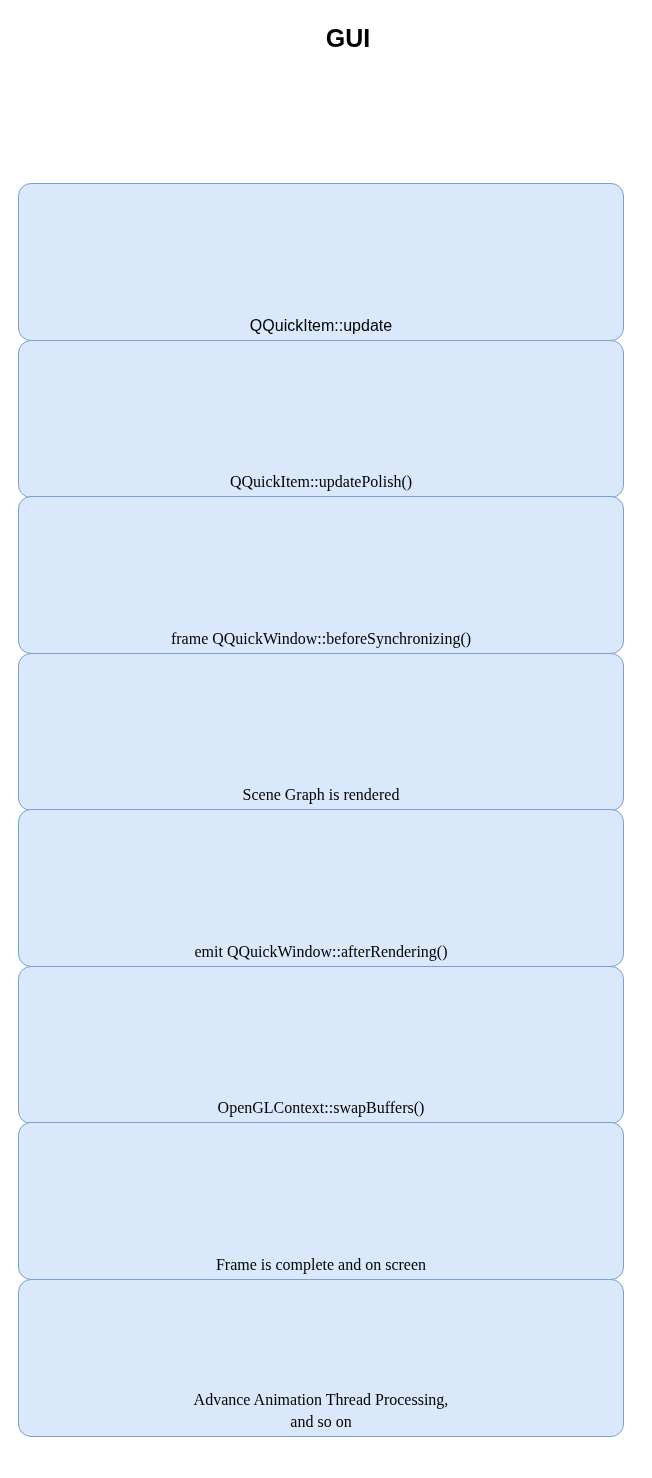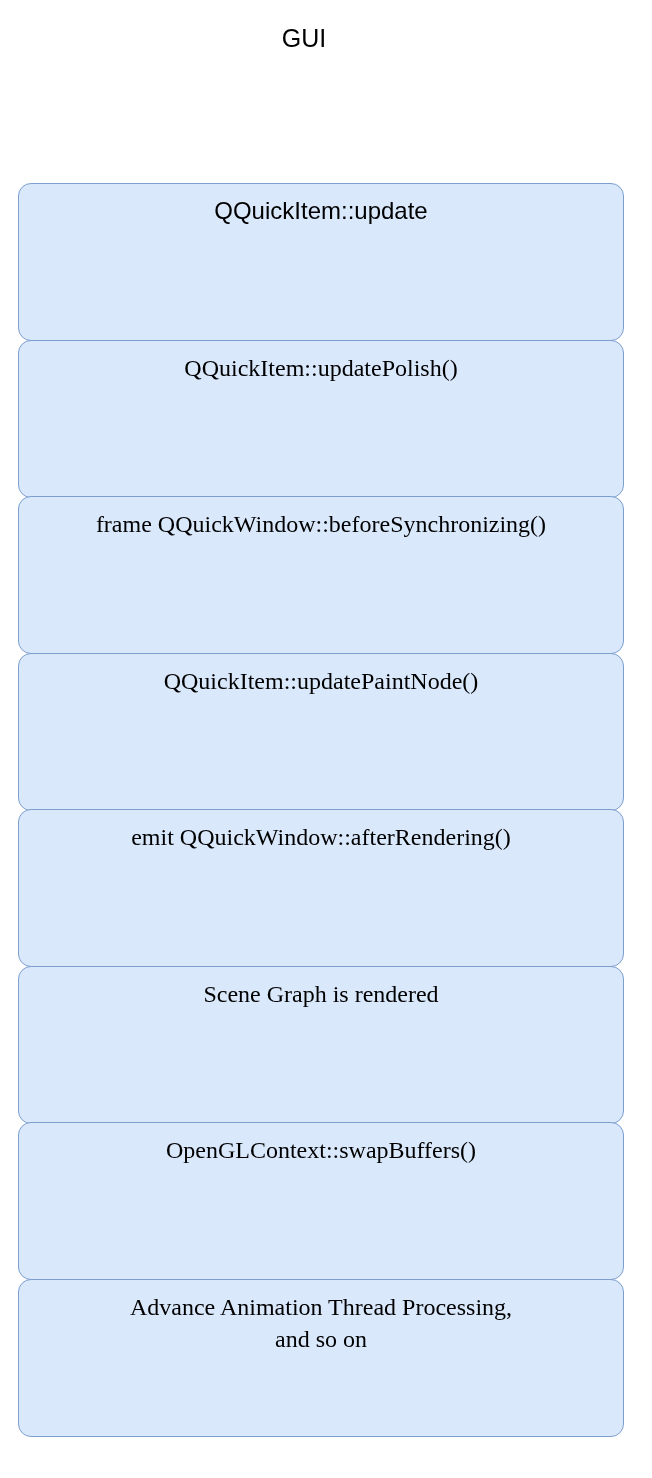--- a/index.html
+++ b/index.html
@@ -18,24 +18,25 @@
   }
 
   
   .diagram-title {
     position: absolute;
     left: 0;
     top: 18px;
     width: 608px;
     text-align: center;
     font-size: 25px;
-    font-weight: normal;
+    font-weight: bold;
     line-height: 1.6;
     color: #000000;
     letter-spacing: 0.1px;
+    padding-left: 44px;
   }
   .diagram-title .title-line {
     display: block;
   }
 
   
   .flow-stack {
     position: absolute;
     left: 18px;
     top: 183px;
@@ -46,27 +47,27 @@
   }
 
   .flow-node {
     position: relative;
     flex: 1 1 0;
     box-sizing: border-box;
     background: #dae8fc;
     border: 1.4px solid #7c9fcf;
     border-radius: 13px;
     display: flex;
-    align-items: flex-start;
+    align-items: flex-end;
     justify-content: center;
     text-align: center;
     color: #000000;
-    font-size: 24px;
+    font-size: 16px;
     line-height: 1.34;
-    padding: 11px 14px;
+    padding: 4px 14px;
   }
   
   .flow-node + .flow-node {
     margin-top: -1.4px;
     font-family: Liberation Serif, serif;
   }
 
   .flow-node-label {
     display: block;
     white-space: pre-line;
@@ -87,37 +88,37 @@
 
   <div class="flow-node">
     <span class="flow-node-label">QQuickItem::updatePolish()</span>
   </div>
 
 
   <div class="flow-node">
     <span class="flow-node-label">frame QQuickWindow::beforeSynchronizing()</span>
   </div>
 
-  <div class="flow-node">
-    <span class="flow-node-label">QQuickItem::updatePaintNode()</span>
-  </div>
 
 
   <div class="flow-node">
-    <span class="flow-node-label">emit QQuickWindow::afterRendering()</span>
+    <span class="flow-node-label">Scene Graph is rendered</span>
   </div>
 
   <div class="flow-node">
-    <span class="flow-node-label">Scene Graph is rendered</span>
+    <span class="flow-node-label">emit QQuickWindow::afterRendering()</span>
   </div>
 
   <div class="flow-node">
     <span class="flow-node-label">OpenGLContext::swapBuffers()</span>
   </div>
 
 
+  <div class="flow-node">
+    <span class="flow-node-label">Frame is complete and on screen</span>
+  </div>
 
   <div class="flow-node">
     <span class="flow-node-label">Advance Animation Thread Processing,
 and so on</span>
   </div>
 
 </div>
 
 </body></html>

